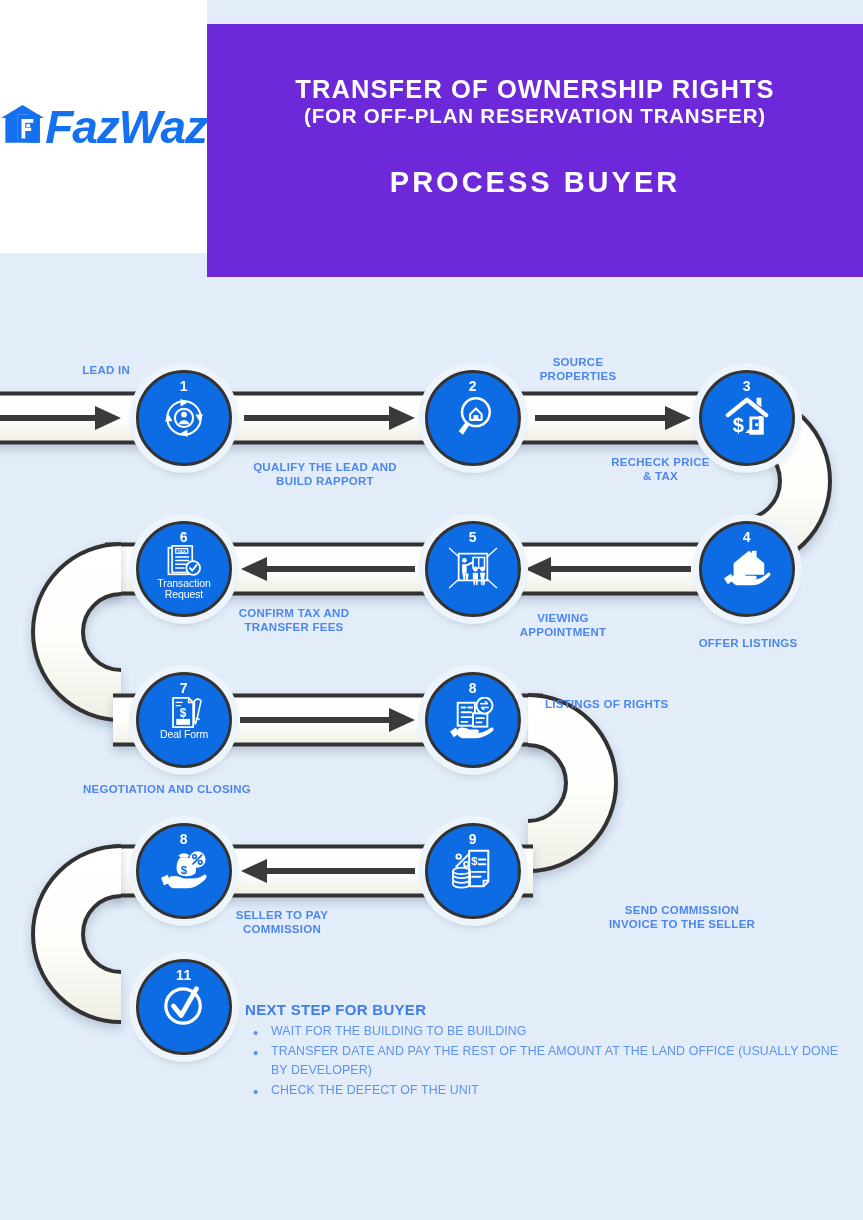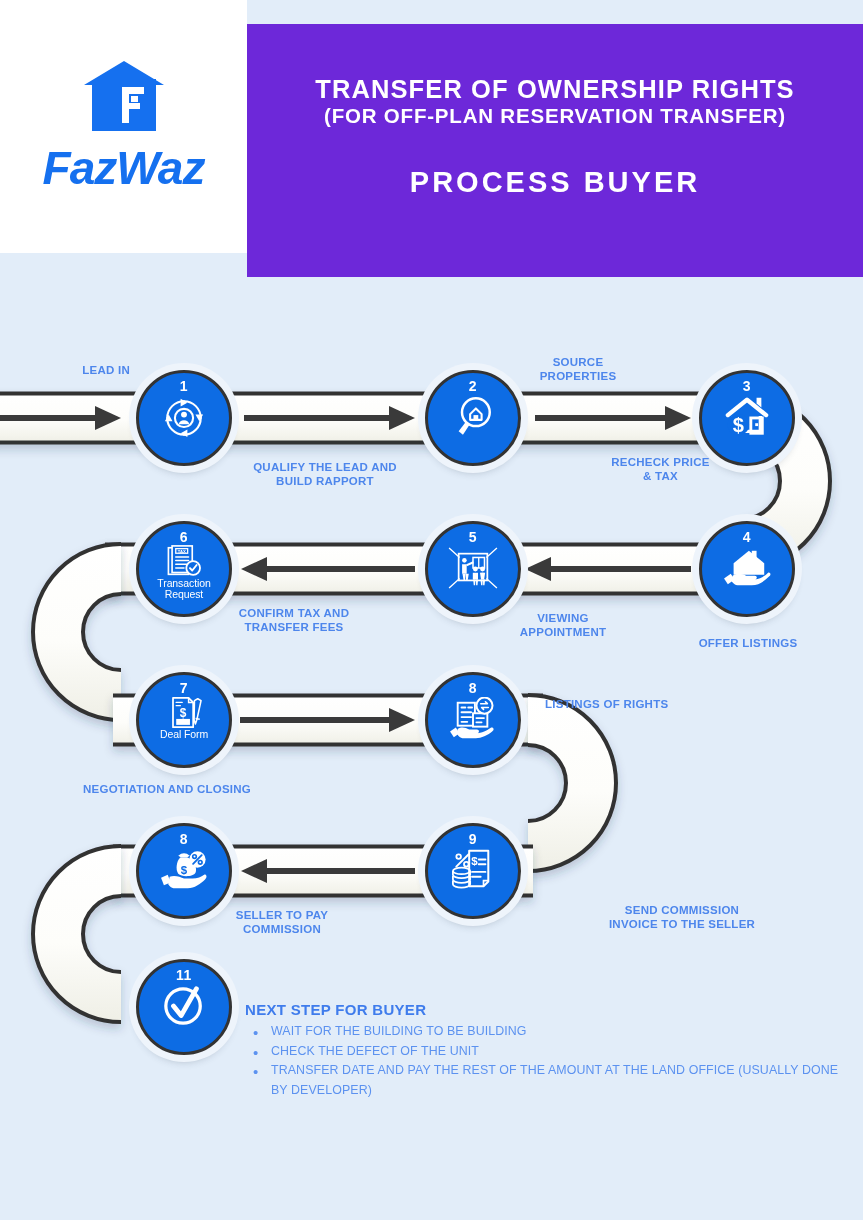--- a/index.html
+++ b/index.html
@@ -7,22 +7,22 @@
   body {
     font-family:"Liberation Sans", sans-serif;
     background:#e2edf9;
     position:relative;
     overflow:hidden;
   }
 
   
   #header { position:absolute; left:0; top:0; width:863px; height:253px; display:flex; }
   #logo-panel {
-    width:247px; height:253px; background:#ffffff;
-    display:flex; flex-direction:column; align-items:center; justify-content:center;
+    width:207px; height:253px; background:#ffffff;
+    display:flex; flex-direction:row; align-items:center; justify-content:center;
   }
   #logo-mark { width:84px; height:78px; margin-bottom:4px; }
   #logo-word { font-size:46px; font-weight:bold; color:#1570ef; letter-spacing:-1px; font-style:italic; }
   #title-panel {
     flex:1; height:253px; background:#6d28d9;
     display:flex; flex-direction:column; align-items:center; justify-content:center;
     padding-bottom:26px;
     margin-top:24px;
   }
   #title-main {
@@ -383,18 +383,18 @@
   <div class="lbl" style="left:545px; top:444px; width:300px;">LISTINGS OF RIGHTS</div>
 
   <div class="lbl c" style="left:521px; top:650px; width:322px;">SEND COMMISSION<br>INVOICE TO THE SELLER</div>
 
   <div class="lbl c" style="left:192px; top:655px; width:180px;">SELLER TO PAY<br>COMMISSION</div>
 
   <div id="buyer">
     <div id="buyer-title">NEXT STEP FOR BUYER</div>
     <ul id="buyer-list">
         <li>WAIT FOR THE BUILDING TO BE BUILDING</li>
+        <li>TRANSFER DATE AND PAY THE REST OF THE AMOUNT AT THE LAND OFFICE (USUALLY DONE BY DEVELOPER)</li>
         <li>CHECK THE DEFECT OF THE UNIT</li>
-        <li>TRANSFER DATE AND PAY THE REST OF THE AMOUNT AT THE LAND OFFICE (USUALLY DONE BY DEVELOPER)</li>
       </ul>
   </div>
 
 </div>
 
 </body></html>

